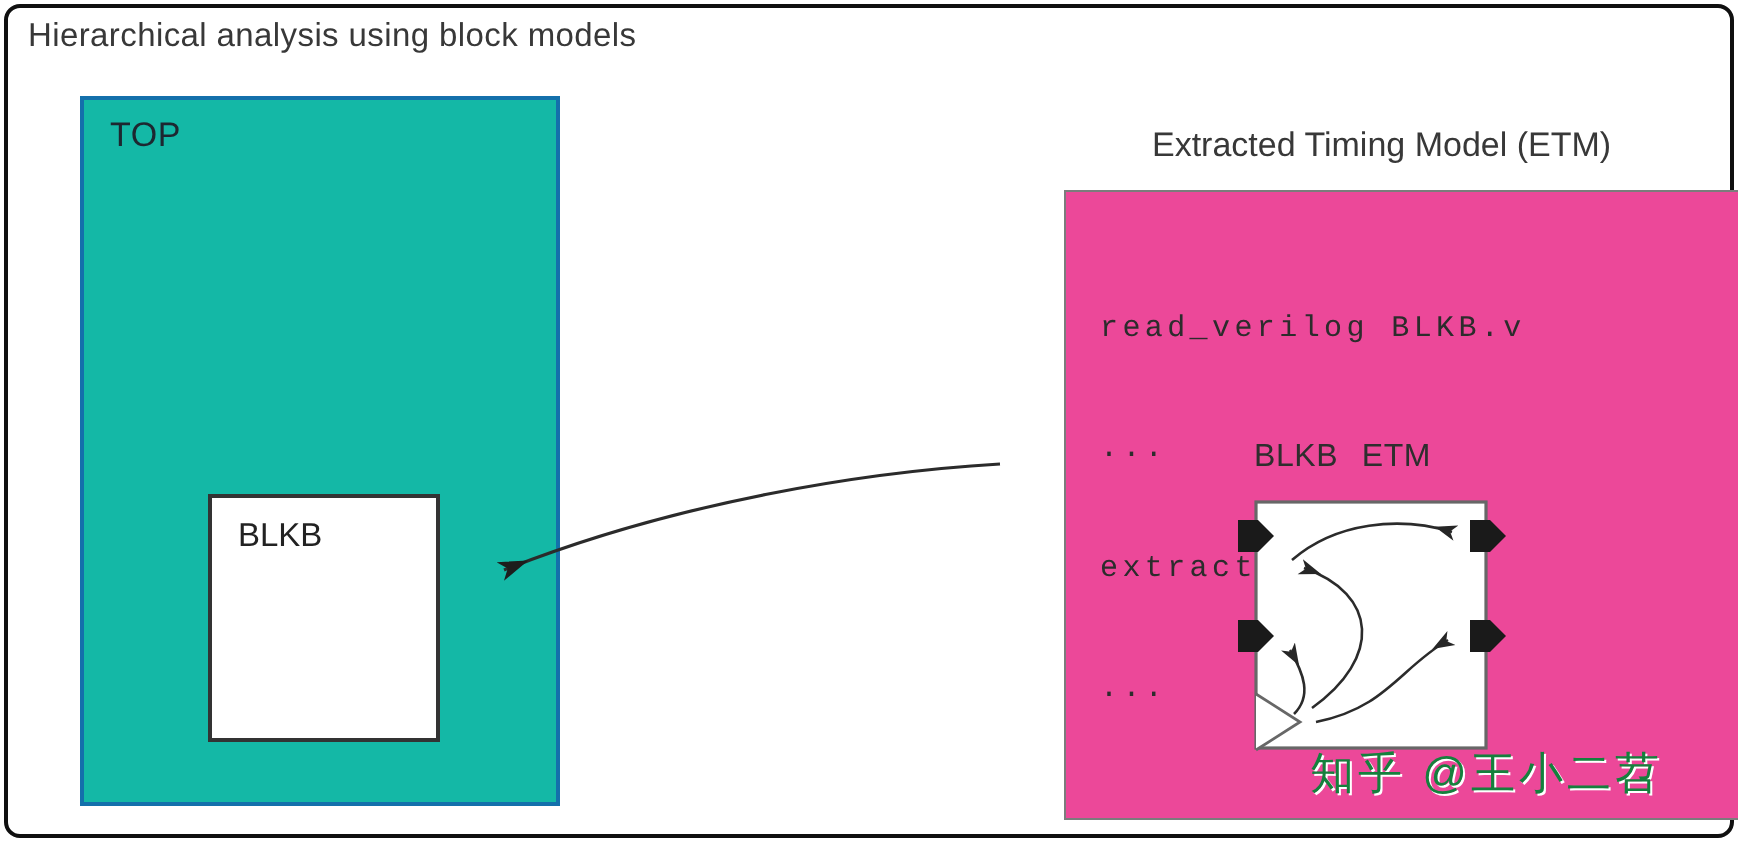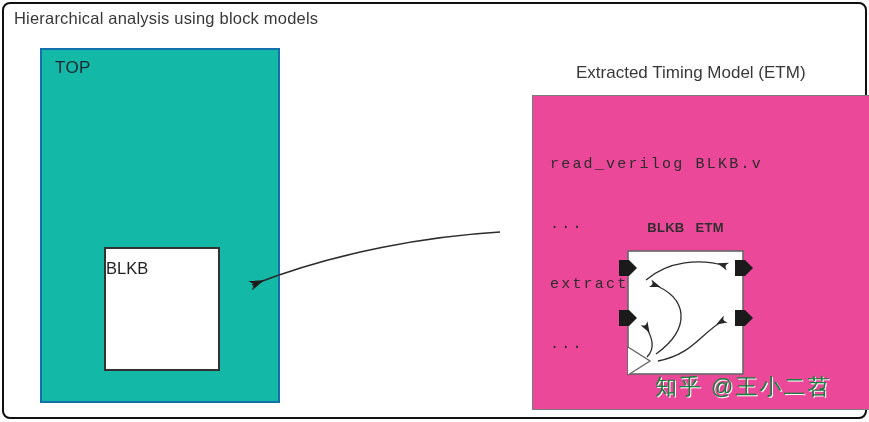--- a/index.html
+++ b/index.html
@@ -22,40 +22,40 @@
   }
   .top-label{
     position:absolute;left:13px;top:8px;font-size:17px;color:#1d2730;
     letter-spacing:.3px;
   }
   .blkb-box{
     position:absolute;left:62px;top:197px;width:116px;height:124px;
     background:#ffffff;border:2px solid #333333;box-sizing:border-box;
   }
   .blkb-box .line{
-    font-size:16.5px;color:#222;line-height:24px;
+    margin-left:13px;font-size:16.5px;color:#222;line-height:24px;
   }
   .blkb-box .line:first-child{margin-top:7px;}
   .blkb-box .bold{font-weight:bold;}
   .etm-heading{
     position:absolute;left:533px;top:63px;font-size:17px;color:#383838;margin-left:43px;
   }
   .etm-panel{
     position:absolute;left:532px;top:95px;width:348px;height:315px;
     background:#ec4899;border:1.5px solid #7c7c7c;box-sizing:border-box;
   }
   .code{
     position:absolute;left:17px;top:19px;
     font-family:"Liberation Mono","DejaVu Sans Mono",monospace;
     font-size:15px;line-height:20px;color:#2c2c2c;letter-spacing:2.2px;
     white-space:pre;
   }
   .etm-diagram-label{
-    position:absolute;left:94px;top:124px;width:117px;text-align:center;
-    font-size:13px;color:#2e2e2e;word-spacing:7px;letter-spacing:.3px;font-weight:bold;
+    position:absolute;left:94px;top:124px;width:117px;
+    font-size:16px;color:#2e2e2e;word-spacing:7px;letter-spacing:.3px;
   }
   svg.overlay{
     position:absolute;left:0;top:0;width:869px;height:422px;
     pointer-events:none;
   }
   .watermark{
     position:absolute;left:655px;top:372px;font-size:22px;color:#15803d;
     letter-spacing:2px;text-shadow:1px 1px 0 #ffffff;
     font-family:"Liberation Sans",sans-serif;white-space:nowrap;
   }

